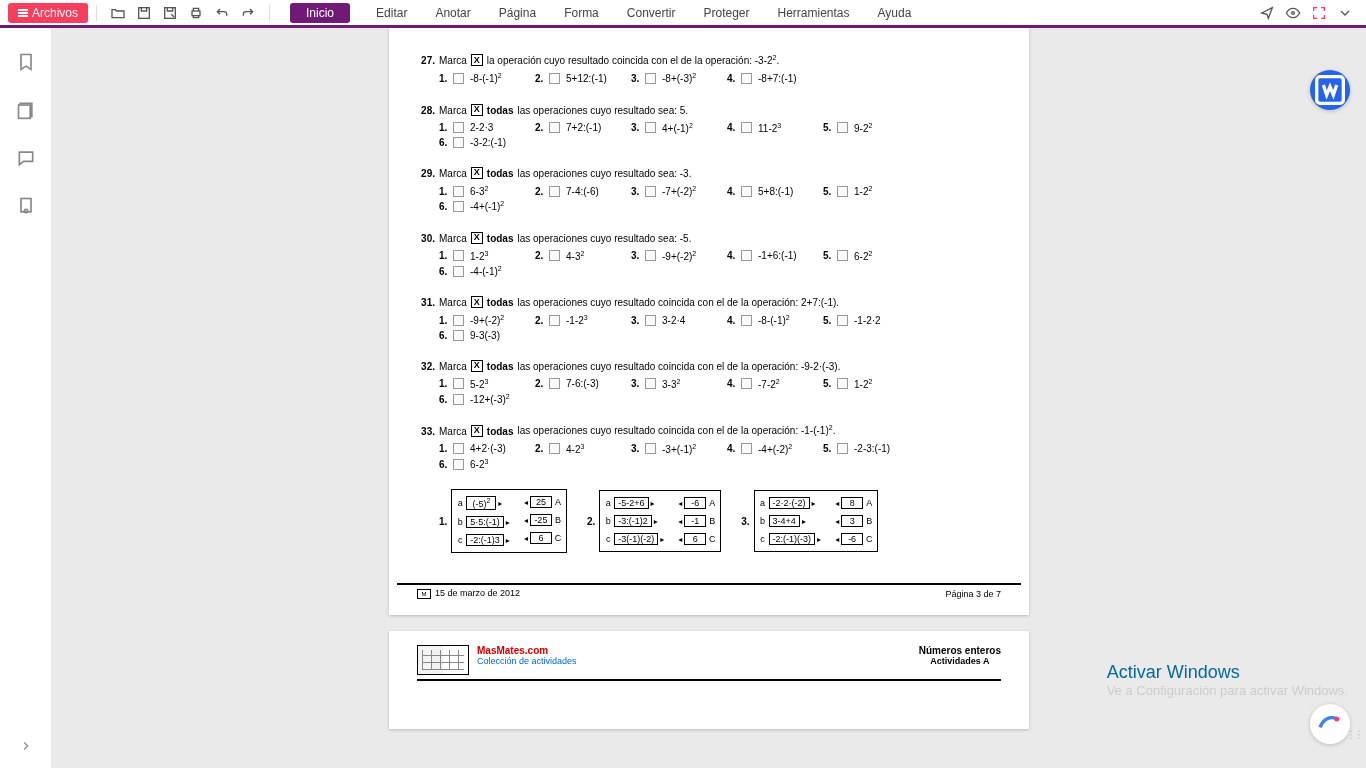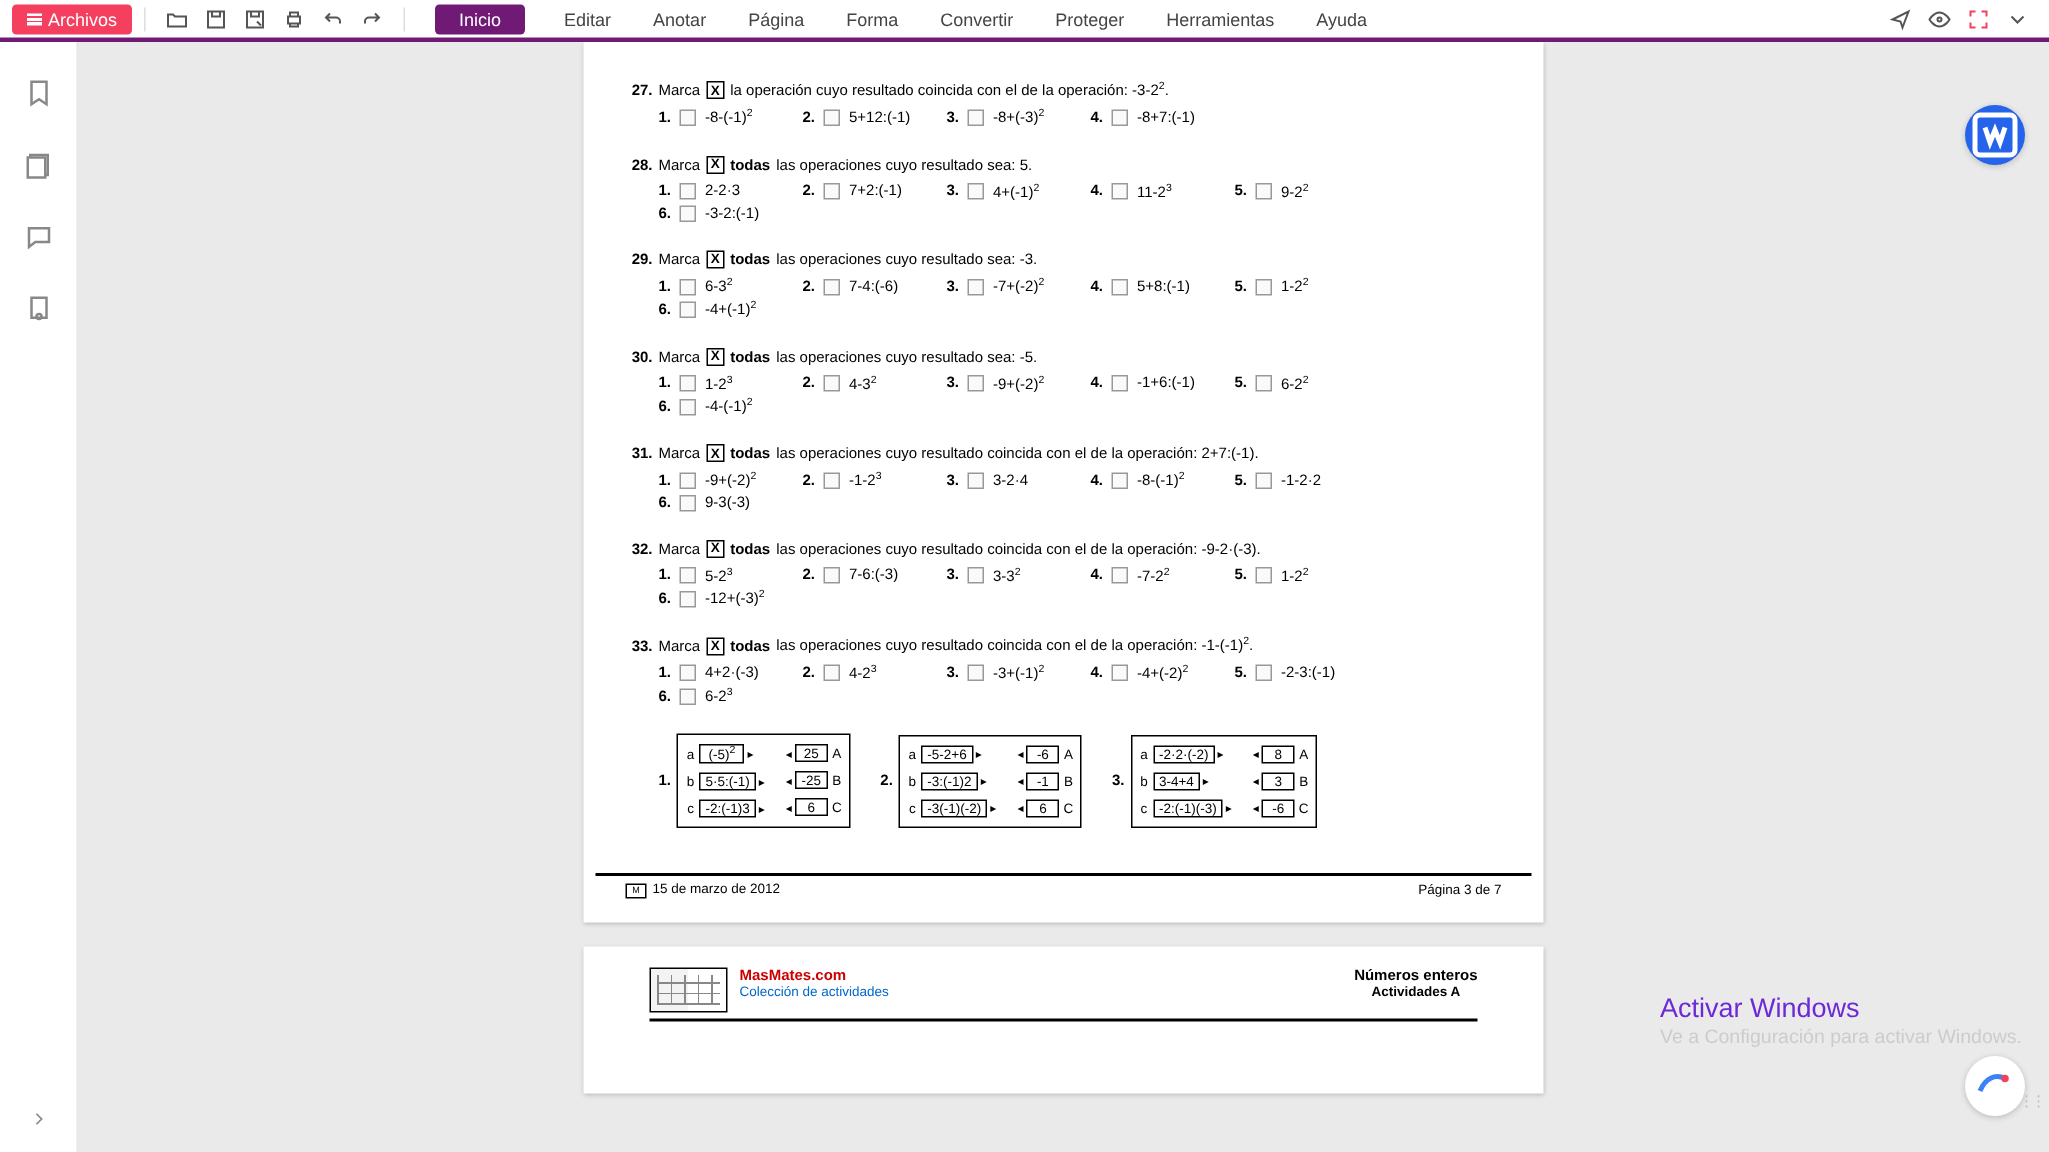--- a/index.html
+++ b/index.html
@@ -32,26 +32,26 @@
 .mbox{border:1px solid #000;padding:6px 4px;display:flex;gap:14px;font-size:9px}
 .mcol{display:flex;flex-direction:column;gap:6px}
 .mrow{display:flex;align-items:center;gap:2px}
 .mb{border:1px solid #000;padding:0 3px;min-width:30px;text-align:center;display:inline-block}
 .mlbl{width:8px;text-align:center}
 .arr{font-size:8px;color:#000}
 .mgrp{display:flex;align-items:center;gap:4px}
 .mgn{font-weight:bold}
 .footer-line{border-top:2px solid #000;margin:30px -20px 0;padding:3px 20px 6px;display:flex;justify-content:space-between;font-size:9px;align-items:center}
 .logo-sm{border:1px solid #000;width:14px;height:10px;font-size:6px;display:inline-flex;align-items:center;justify-content:center;margin-right:4px}
-.page2{padding:14px 44px}
+.page2{padding:14px 28px}
 .hdr2{display:flex;border-bottom:2px solid #000;padding-bottom:4px;margin-bottom:14px}
 .logo2{width:52px;height:30px;border:1px solid #000;margin-right:8px;position:relative;background:linear-gradient(to right,#f3f3f3 0 50%,#fff 50%)}
 .logo2::after{content:"";position:absolute;inset:4px;background:repeating-linear-gradient(90deg,#888 0 1px,transparent 1px 9px),repeating-linear-gradient(0deg,#888 0 1px,transparent 1px 7px)}
 .watermark{position:absolute;right:18px;bottom:70px;color:#ccc;font-size:13px;pointer-events:none}
-.watermark .t1{font-size:18px;color:#6d28d9}
+.watermark .t1{font-size:18px;color:#0369a1}
 .float-btn{position:absolute;width:40px;height:40px;border-radius:50%;background:#fff;box-shadow:0 1px 4px rgba(0,0,0,.2);display:flex;align-items:center;justify-content:center}
 .fb1{right:16px;top:70px;background:#2563eb;color:#fff}
 .fb2{right:16px;bottom:24px}
 .dots-handle{position:absolute;right:4px;bottom:28px;color:#bbb;font-size:10px;letter-spacing:-2px}
 svg{width:100%;height:100%}
 </style>
 </head>
 <body>
 
 <div class="toolbar">

